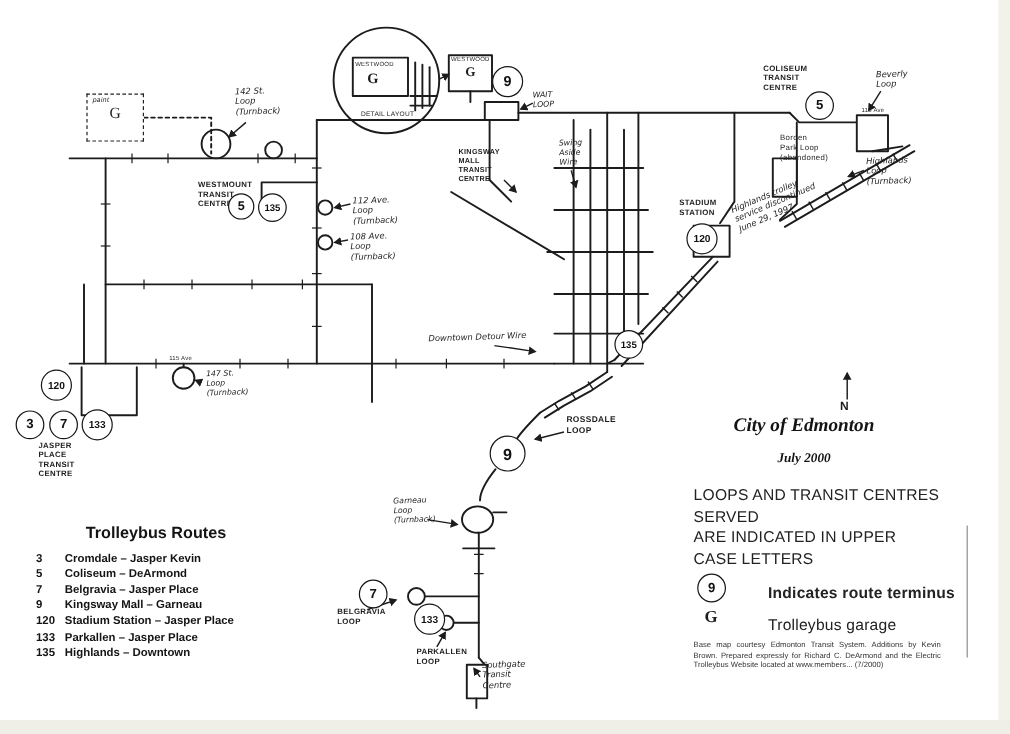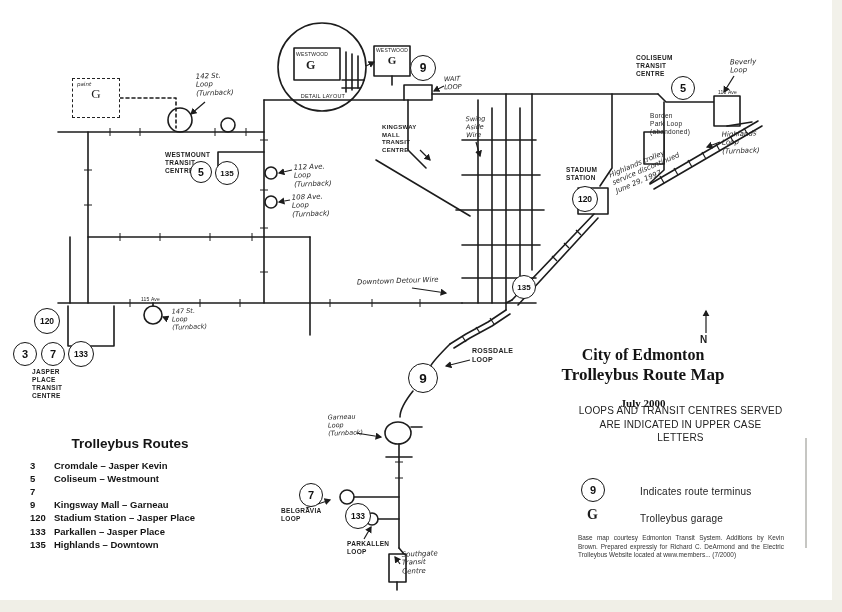--- a/index.html
+++ b/index.html
@@ -15,21 +15,21 @@
   .tiny{font-size:5px;letter-spacing:.2px;}
   .badge{position:absolute;border:1.7px solid #161616;border-radius:50%;background:#fff;display:flex;align-items:center;justify-content:center;font-weight:bold;color:#111;box-sizing:border-box;}
   .garage-box{position:absolute;border:1.3px dashed #222;background:#fff;box-sizing:border-box;text-align:center;}
   .garage-box .tag{font-size:5.5px;display:block;text-align:left;padding:2px 0 0 4px;font-style:italic;font-family:"DejaVu Sans",sans-serif;}
   .garage-box .glyph{font-family:"Liberation Serif",serif;font-size:13px;line-height:1;display:block;}
   .gletter{font-family:"Liberation Serif",serif;font-weight:bold;}
   .title-block{position:absolute;text-align:center;font-family:"Liberation Serif",serif;color:#141414;}
   .title-block .t1{font-size:16px;font-weight:bold;}
   .title-block .t2{font-size:17px;font-weight:bold;margin-top:1px;}
   .title-block .t3{font-size:11px;font-weight:bold;margin-top:12px;}
-  .note{position:absolute;font-size:10px;letter-spacing:.2px;line-height:1.35;color:#222;white-space:pre-line;text-align:center;}
+  .note{position:absolute;font-size:13px;letter-spacing:.2px;line-height:1.35;color:#222;white-space:pre-line;}
   .credits{position:absolute;font-size:6.4px;line-height:1.35;color:#333;text-align:justify;}
   .routes-box{position:absolute;left:30px;top:436px;width:230px;font-family:Liberation Sans, sans-serif;color:#141414;}
   .routes-heading{font-size:13.5px;font-weight:bold;text-align:center;width:200px;margin-bottom:8px;}
   .route-row{display:flex;font-size:9.5px;font-weight:bold;line-height:1.38;}
   .route-row .rnum{width:24px;flex:none;}
   .route-row .rname{flex:1;}
   .compass-n{position:absolute;font-size:10px;font-weight:bold;}
 </style>
 </head>
 <body>
@@ -263,45 +263,45 @@
   <div class="badge" style="left:572px;top:186px;width:26px;height:26px;font-size:8.5px;">120</div>
   <div class="badge" style="left:512px;top:275px;width:24px;height:24px;font-size:8px;">135</div>
   <div class="badge" style="left:34px;top:308px;width:26px;height:26px;font-size:8.5px;">120</div>
   <div class="badge" style="left:13px;top:342px;width:24px;height:24px;font-size:11px;">3</div>
   <div class="badge" style="left:41px;top:342px;width:24px;height:24px;font-size:11px;">7</div>
   <div class="badge" style="left:68px;top:341px;width:26px;height:26px;font-size:8.5px;">133</div>
   <div class="badge" style="left:408px;top:363px;width:30px;height:30px;font-size:13.5px;">9</div>
   <div class="badge" style="left:299px;top:483px;width:24px;height:24px;font-size:11px;">7</div>
   <div class="badge" style="left:345px;top:503px;width:26px;height:26px;font-size:8.5px;">133</div>
 
-  <div class="title-block" style="left:538px;top:346px;width:210px;">
+  <div class="title-block" style="left:565px;top:346px;width:210px;font-style:italic;">
     <div class="t1">City of Edmonton</div>
-    <div class="t2">Trolleybus Route Map</div>
     <div class="t3">July 2000</div>
   </div>
   <div class="note" style="left:578px;top:404px;width:205px;">LOOPS AND TRANSIT CENTRES SERVED
 ARE INDICATED IN UPPER CASE LETTERS</div>
   <div class="badge" style="left:581px;top:478px;width:24px;height:24px;font-size:11px;">9</div>
-  <div class="note" style="left:640px;top:485px;">Indicates route terminus</div>
+  <div class="note" style="left:640px;top:485px;font-weight:bold;">Indicates route terminus</div>
   <div class="lbl gletter" style="left:587px;top:507px;font-size:14px;">G</div>
   <div class="note" style="left:640px;top:512px;">Trolleybus garage</div>
   <div class="credits" style="left:578px;top:534px;width:206px;">Base map courtesy Edmonton Transit System. Additions by Kevin Brown. Prepared expressly for Richard C. DeArmond and the Electric Trolleybus Website located at www.members... (7/2000)</div>
 
   <div class="routes-box">
     <div class="routes-heading">Trolleybus Routes</div>
     <div class="route-row">
         <span class="rnum">3</span>
         <span class="rname">Cromdale – Jasper Kevin</span>
       </div>
     <div class="route-row">
         <span class="rnum">5</span>
-        <span class="rname">Coliseum – Westmount</span>
+        <span class="rname">Coliseum – DeArmond</span>
       </div>
     <div class="route-row">
         <span class="rnum">7</span>
+        <span class="rname">Belgravia – Jasper Place</span>
       </div>
     <div class="route-row">
         <span class="rnum">9</span>
         <span class="rname">Kingsway Mall – Garneau</span>
       </div>
     <div class="route-row">
         <span class="rnum">120</span>
         <span class="rname">Stadium Station – Jasper Place</span>
       </div>
     <div class="route-row">

